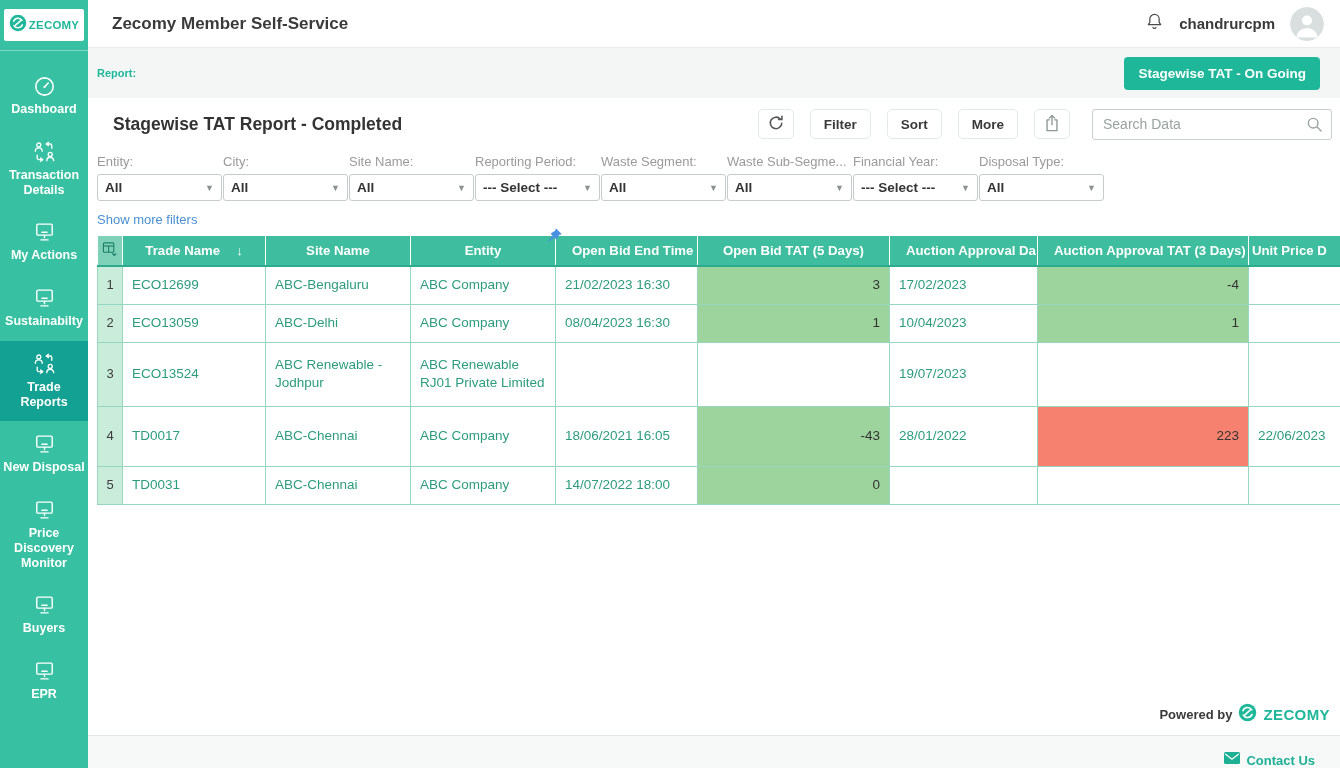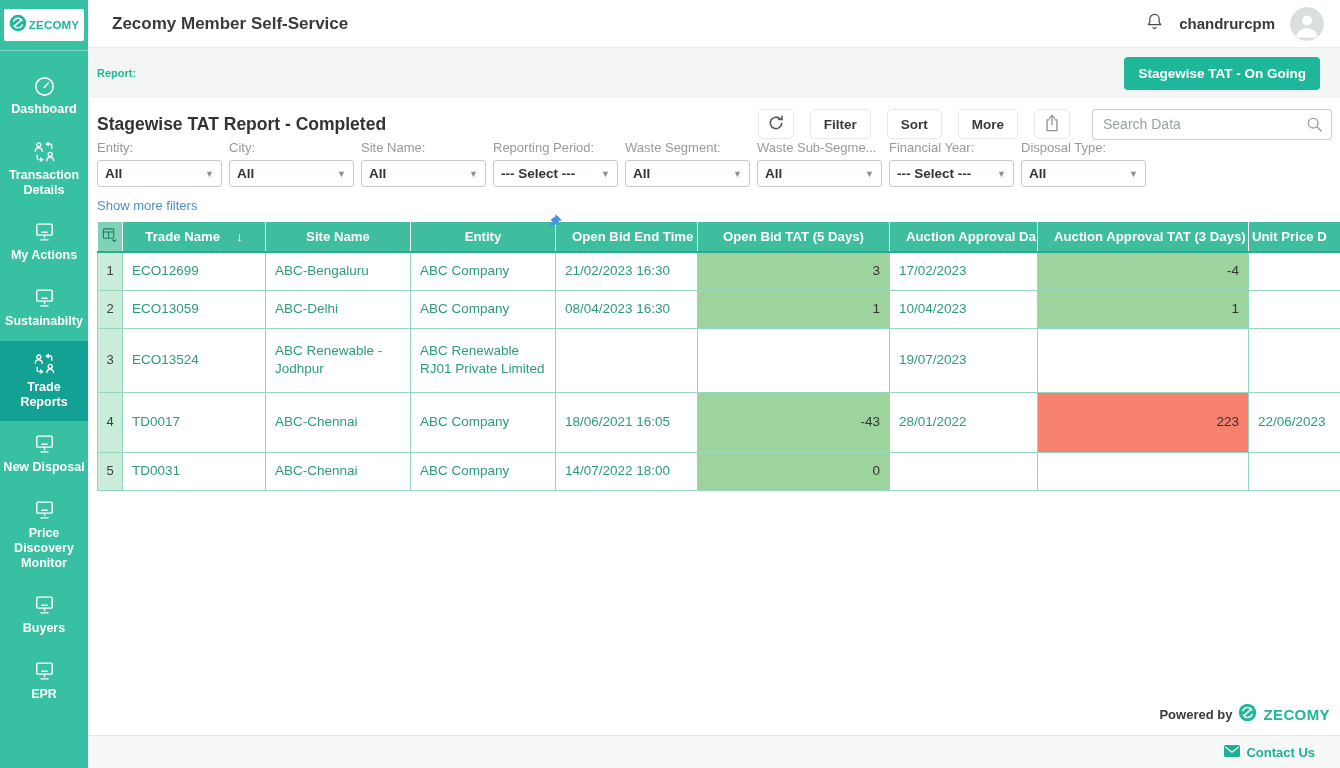--- a/index.html
+++ b/index.html
@@ -30,31 +30,31 @@
   .app-title { font-size:17px; font-weight:700; color:#3a3a3a; }
   .topbar-right { margin-left:auto; display:flex; align-items:center; gap:15px; }
   .user-name { font-size:15px; font-weight:700; color:#3a3a3a; }
   .avatar { width:34px; height:34px; border-radius:50%; overflow:hidden; }
 
   .report-strip { height:50px; background:#f4f6f6; display:flex; align-items:center; padding:0 20px 0 9px; flex-shrink:0; }
   .report-label { color:var(--accent); font-size:11px; font-weight:700;text-align:center; }
   .strip-btn { margin-left:auto; background:var(--accent); color:#fff; border:none; border-radius:4px; font:700 13.5px "Liberation Sans",sans-serif; padding:9px 14px; cursor:pointer; }
 
   .content { flex:1; position:relative; background:#fff; padding:10px 0 0 9px; overflow:hidden; }
-  .title-row { display:flex; align-items:center; padding-right:8px; height:32px; }
+  .title-row { display:flex; align-items:center; padding-right:8px; height:32px;margin-left:16px; }
   h1 { font-size:17.5px; color:#333; margin:0; font-weight:700; }
   .toolbar { margin-left:auto; display:flex; align-items:center; gap:16px; }
   .tbtn { height:30px; background:#fff; border:1px solid #e2ebe8; border-radius:5px; font:600 13.5px "Liberation Sans",sans-serif; color:#3a3a3a; padding:0 13px; display:flex; align-items:center; justify-content:center; cursor:pointer; }
   .tbtn.iconbtn { width:36px; padding:0; }
   .search-wrap { position:relative; margin-left:6px; }
   .search-wrap input { width:240px; height:31px; border:1px solid #c9cfce; border-radius:3px; padding:0 30px 0 10px; font:14px "Liberation Sans",sans-serif; color:#444; outline:none; }
   .search-wrap input::placeholder { color:#9aa3a1; }
   .search-icon { position:absolute; right:9px; top:7px; }
 
-  .filters { display:flex; gap:7px; }
+  .filters { display:flex; gap:1px; margin-top:14px; }
   .filter-group { width:125px; }
   .filter-label { font-size:13px; color:#9a9a9a; margin-bottom:5px; white-space:nowrap; overflow:hidden; }
   .select { height:27px; border:1px solid #c6cccb; border-radius:3px; background:#fff; display:flex; align-items:center; padding:0 7px; font-size:13.5px; font-weight:700; color:#333; cursor:pointer; }
   .select .caret { margin-left:auto; color:#8b9290; font-size:9px; }
 
   .show-more { display:inline-block; margin-top:11px; color:var(--link); font-size:13px; text-decoration:none; cursor:pointer; }
 
   .table-outer { margin-top:8px; position:relative; }
   .table-clip { width:1243px; overflow:hidden; }
   table { border-collapse:collapse; table-layout:fixed; width:1352px; }
@@ -67,21 +67,21 @@
   td.num { background:#c9ecdb; color:#3d3d3d; text-align:center; padding:0; font-size:13px; }
   td.tat { text-align:right; color:#333; }
   td.tat.within { background:var(--good); }
   td.tat.breach { background:var(--bad); }
   .pin { position:absolute; left:447px; top:-10px; z-index:3; cursor:pointer; }
 
   .powered { position:absolute; right:10px; bottom:9px; display:flex; align-items:center; gap:6px; }
   .powered-text { font-size:13px; font-weight:600; color:#3a3a3a; }
   .powered-brand { color:var(--accent); font-weight:bold; font-size:15px; letter-spacing:.4px; }
 
-  .bottom-bar { height:33px; flex-shrink:0; background:#f7f9f9; border-top:1px solid #e3e7e6; display:flex; align-items:center; justify-content:flex-end; gap:6px; padding-right:25px; }
+  .bottom-bar { height:33px; flex-shrink:0; background:#f7f9f9; border-top:1px solid #e3e7e6; display:flex; align-items:flex-end; justify-content:flex-end; gap:6px; padding-right:25px; }
   .contact-label { color:#1db094; font-size:13px; font-weight:700; }
 </style>
 </head>
 <body style="--accent: #1fb79a; --sidebar: #38c0a2; --sidebar-active: #12a192; --thead: #3ebd9f; --good: #9dd49d; --bad: #f5816e; --link: #4a90d2;">
 
 <div class="app">
 
   <aside>
     <div class="sidebar-header">
       <div class="logo-box">

